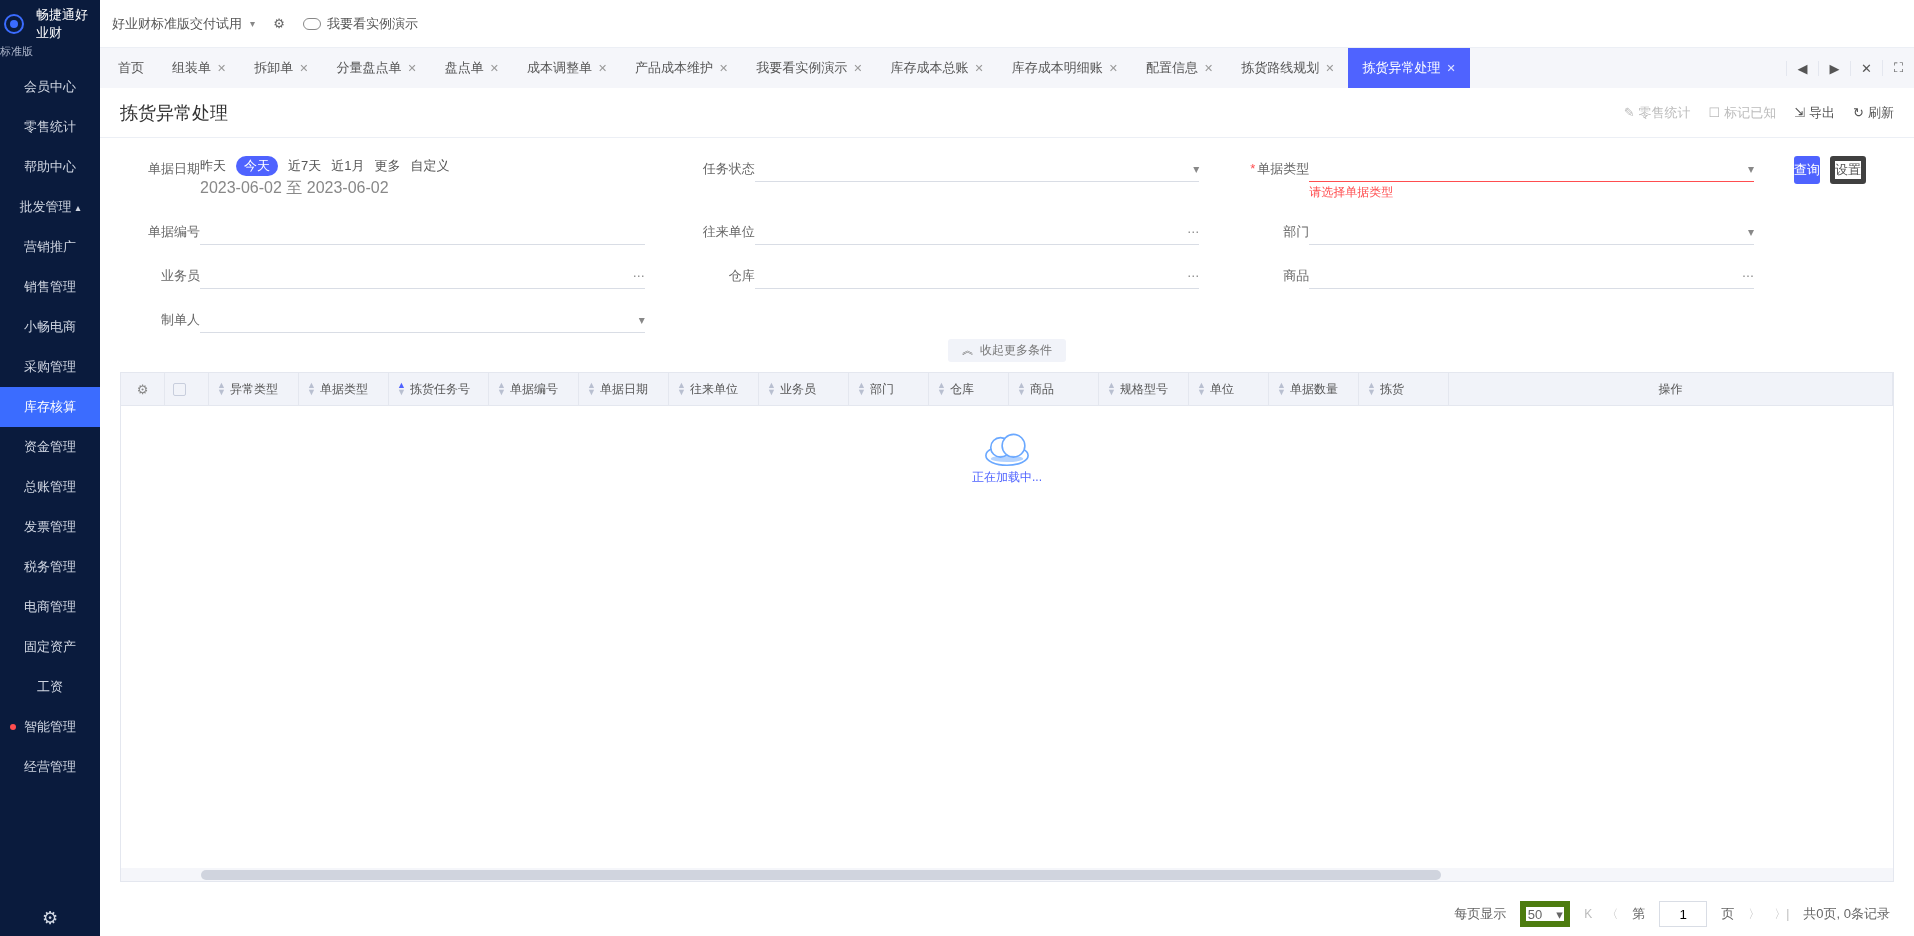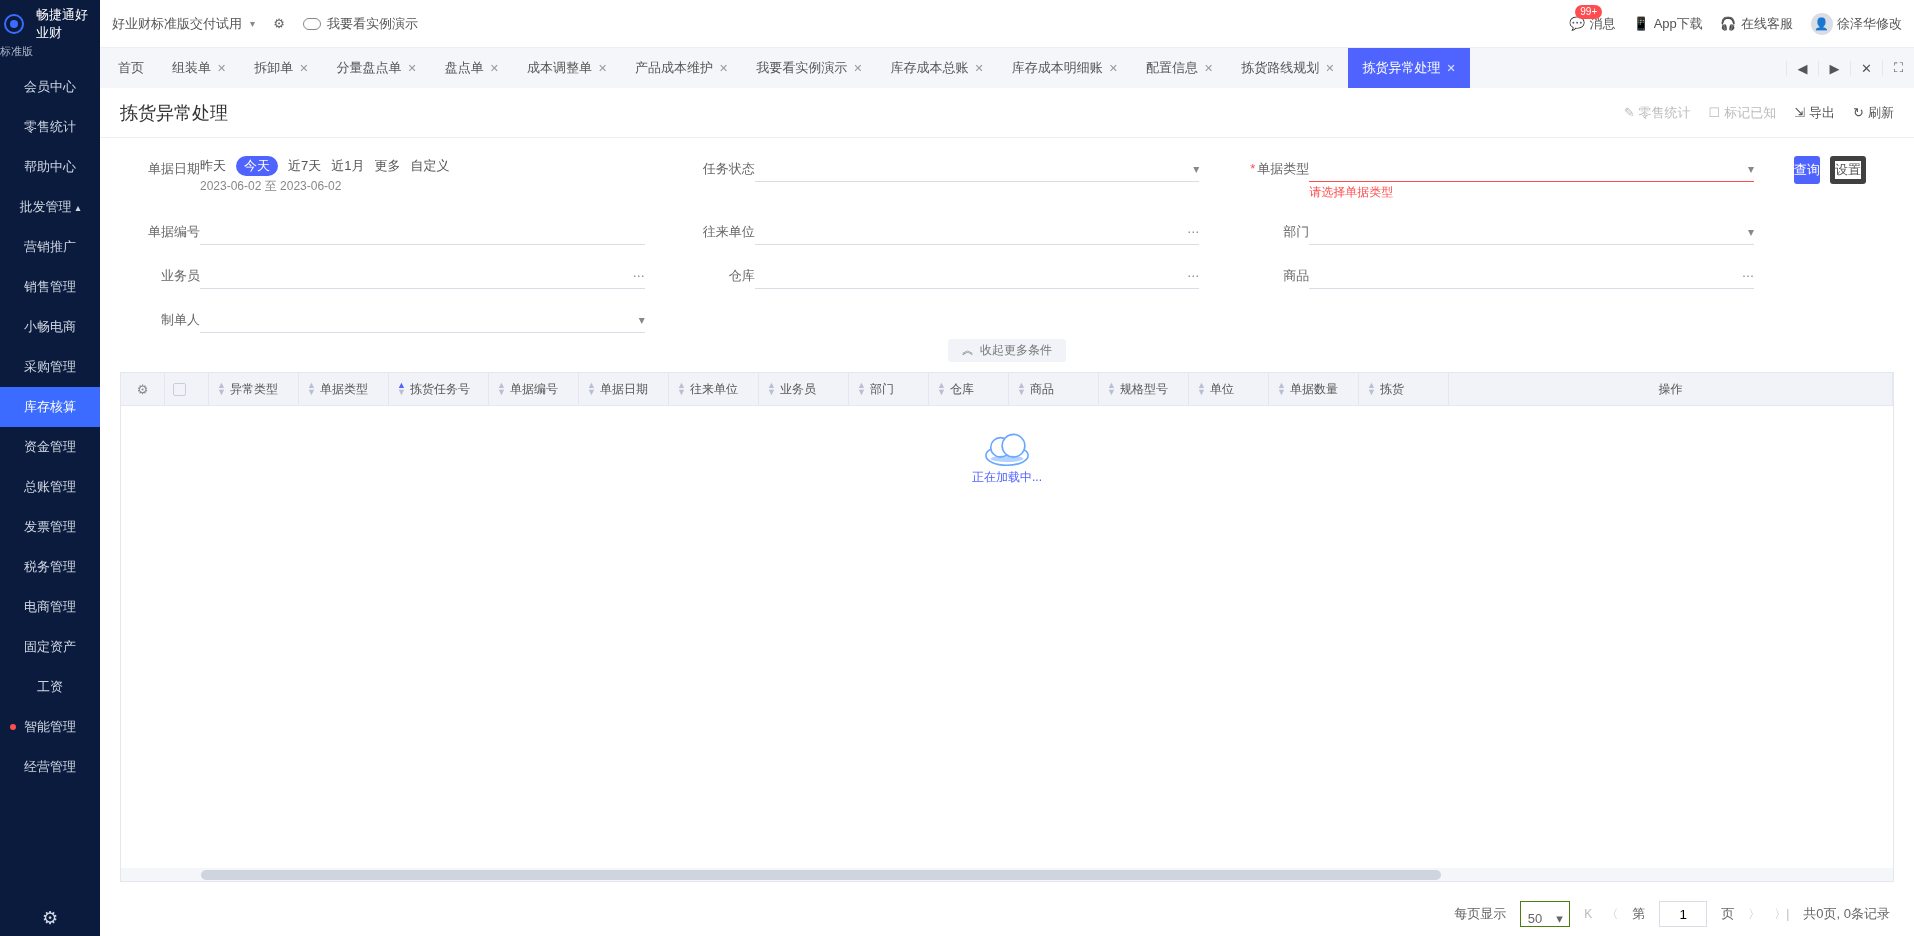--- a/index.html
+++ b/index.html
@@ -55,21 +55,21 @@
 
 .filter { padding:18px 30px 10px; }
 .filter-grid { display:grid; grid-template-columns:repeat(3,1fr) 90px; column-gap:40px; row-gap:18px; align-items:start; }
 .field { display:flex; align-items:flex-start; }
 .flabel { width:70px; text-align:right; color:#666; padding-top:4px; flex:none; font-size:13px; }
 .flabel .req { color:#ff4d4f; margin-right:2px; }
 .fcontrol { flex:1; min-width:0; }
 .date-row { display:flex; gap:10px; align-items:center; flex-wrap:wrap; }
 .date-opt { color:#555; cursor:pointer; font-size:13px; }
 .date-opt.active { background:#4f63ff; color:#fff; border-radius:10px; padding:1px 8px; }
-.date-range { color:#888; font-size:12px; margin-top:2px; }
+.date-range { color:#888; font-size:16px; margin-top:2px; }
 .input-line { height:26px; border-bottom:1px solid #d9dde5; display:flex; align-items:center; justify-content:flex-end; color:#888; cursor:pointer; }
 .input-line.err { border-bottom-color:#ff4d4f; }
 .input-line .tail { font-size:12px; color:#888; }
 .err-msg { color:#ff4d4f; font-size:12px; margin-top:2px; }
 .action-col { display:flex; flex-direction:row; gap:10px; align-items:stretch; }
 .btn { height:28px; border-radius:3px; display:flex; align-items:center; justify-content:center; font-size:13px; cursor:pointer; }
 .btn.primary { background:#4f63ff; color:#fff; }
 .btn.outline { border:5px solid #404040; color:#555; background:#fff; }
 .collapse-bar { text-align:center; margin-top:6px; }
 .collapse-btn { display:inline-flex; align-items:center; gap:6px; background:#f1f3f9; color:#777; padding:3px 14px; border-radius:3px; font-size:12px; cursor:pointer; }
@@ -86,21 +86,21 @@
 .tbody { flex:1; border:1px solid #e4e7ef; border-top:none; position:relative; background:#fff; }
 .loading { position:absolute; top:25px; left:50%; transform:translateX(-50%); text-align:center; }
 .cloud { width:52px; height:36px; margin:0 auto; position:relative; }
 .cloud svg { width:100%; height:100%; }
 .loading-txt { font-size:12px; color:#4f63ff; margin-top:2px; }
 .hscroll { height:14px; background:#f5f6fa; border:1px solid #e4e7ef; border-top:none; margin-top:-1px; position:relative; }
 .hscroll-thumb { position:absolute; left:80px; top:2px; height:10px; width:70%; background:#d0d4de; border-radius:5px; }
 
 
 .pager { height:44px; display:flex; align-items:center; justify-content:flex-end; padding:0 24px; gap:14px; color:#666; font-size:13px; }
-.psel { width:50px; height:26px; border:1px solid #4d7c0f; display:flex; align-items:flex-end; justify-content:center; gap:14px; cursor:pointer; }
+.psel { width:50px; height:26px; border:6px solid #4d7c0f; display:flex; align-items:center; justify-content:center; gap:14px; cursor:pointer; }
 .pbtn { color:#bbb; cursor:pointer; font-size:12px; }
 .pinput { width:48px; height:26px; border:1px solid #d9dde5; text-align:center; }
 </style>
 </head>
 <body>
 
 <div class="app">
   <aside class="sidebar">
     <div class="logo">
       <span class="logo-icon"></span>
@@ -170,39 +170,20 @@
   <div class="main">
     <div class="topbar">
       <div class="product-select">
         <span>好业财标准版交付试用</span>
         <span class="chev-down">▾</span>
       </div>
       <span class="top-icon">⚙</span>
       <div class="demo-link">
         <span class="cloud-ico"></span>
         <span>我要看实例演示</span>
-      </div>
-      <div class="topbar-right">
-        <div class="top-action">
-          <span class="badge">99+</span>
-          <span>💬</span>
-          <span>消息</span>
-        </div>
-        <div class="top-action">
-          <span>📱</span>
-          <span>App下载</span>
-        </div>
-        <div class="top-action">
-          <span>🎧</span>
-          <span>在线客服</span>
-        </div>
-        <div class="top-action">
-          <span class="avatar">👤</span>
-          <span>徐泽华修改</span>
-        </div>
       </div>
     </div>
 
     <div class="tabstrip">
       <div class="tabscroll" id="tabscroll">
           <div class="tab">
             <span>首页</span>
           </div>
           <div class="tab">
             <span>组装单</span>

